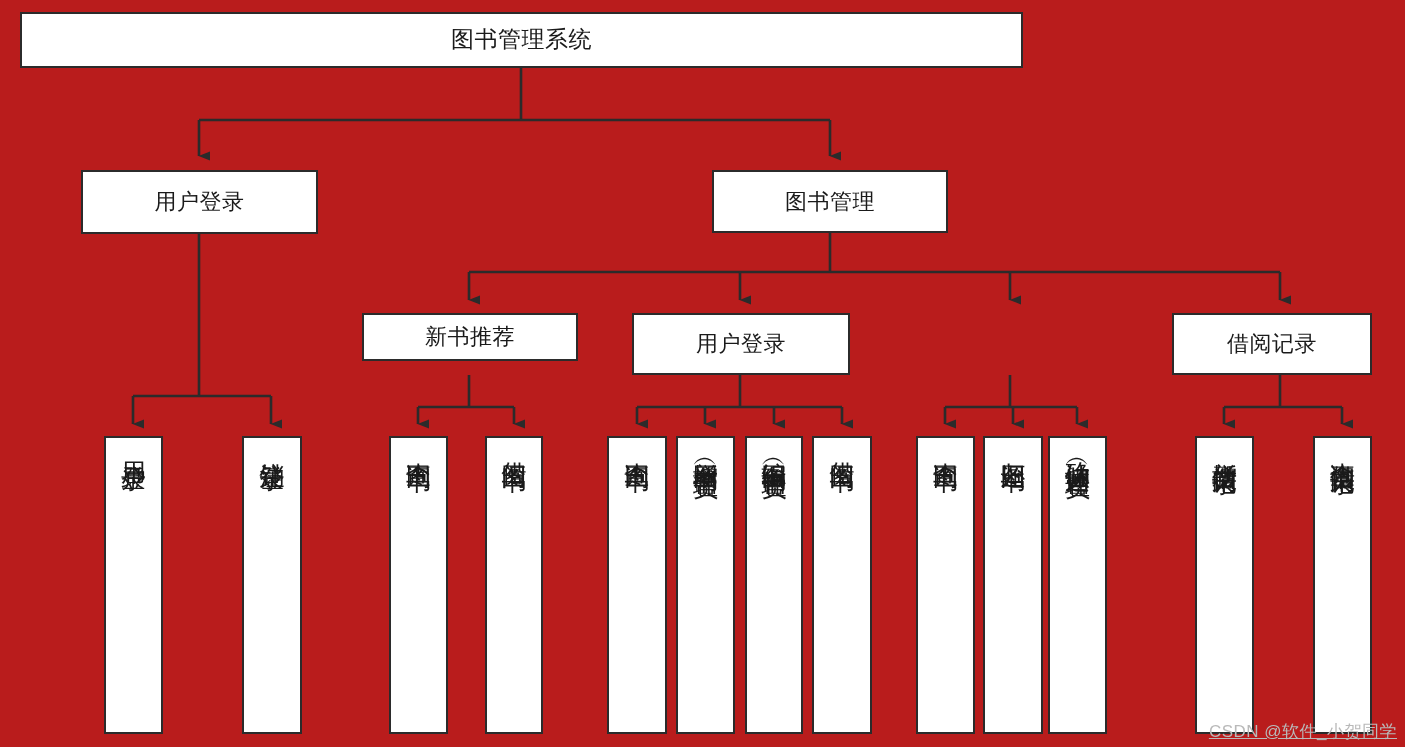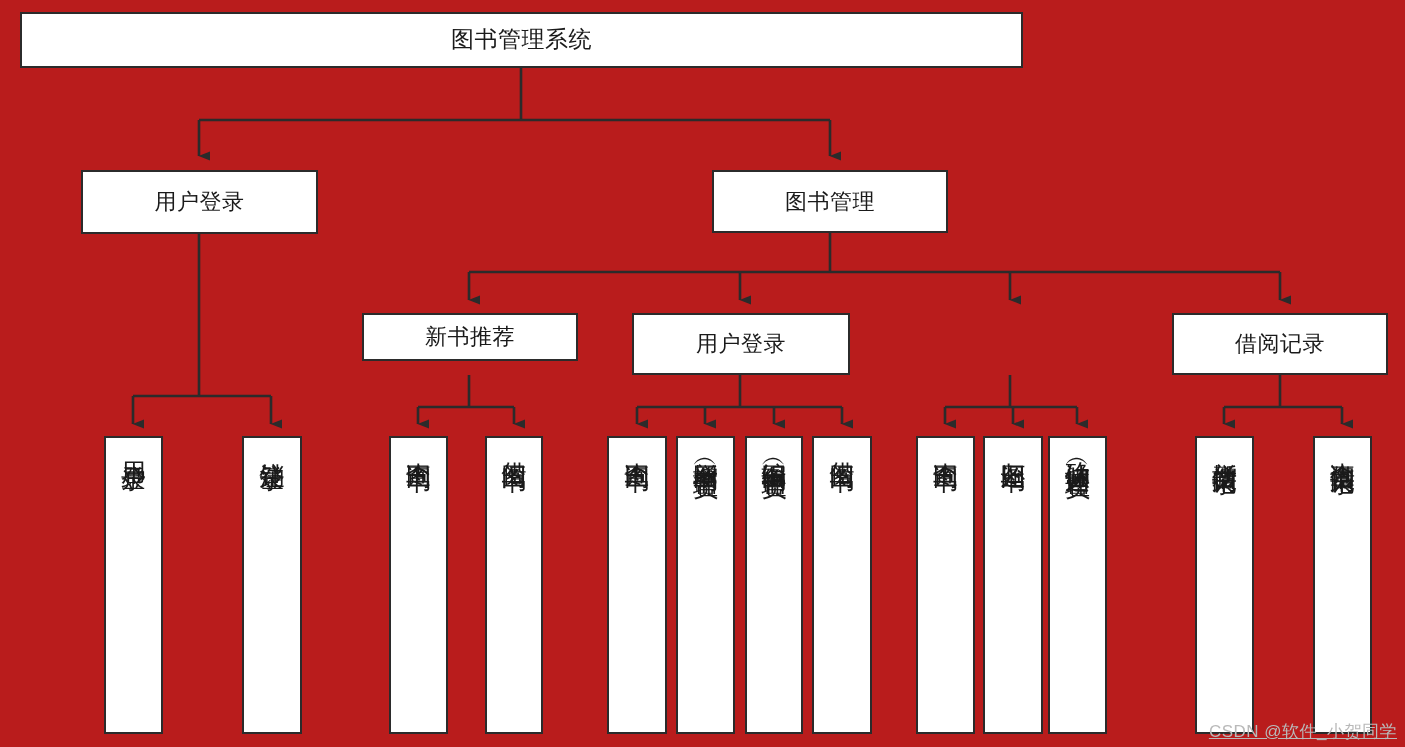--- a/index.html
+++ b/index.html
@@ -144,21 +144,21 @@
 
   <div class="node horizontal" style="left:362px; top:313px; width:216px; height:48px;">
     <span class="node-label">新书推荐</span>
   </div>
 
   <div class="node horizontal" style="left:632px; top:313px; width:218px; height:62px;">
     <span class="node-label">用户登录</span>
   </div>
 
 
-  <div class="node horizontal" style="left:1172px; top:313px; width:216px; height:62px;">
+  <div class="node horizontal" style="left:1172px; top:313px; width:200px; height:62px;">
     <span class="node-label">借阅记录</span>
   </div>
 
   <div class="node vertical" style="left:104px; top:436px; width:59px; height:298px;">
     <span class="node-label">用户登录</span>
   </div>
 
   <div class="node vertical" style="left:242px; top:436px; width:60px; height:298px;">
     <span class="node-label">注销登录</span>
   </div>

